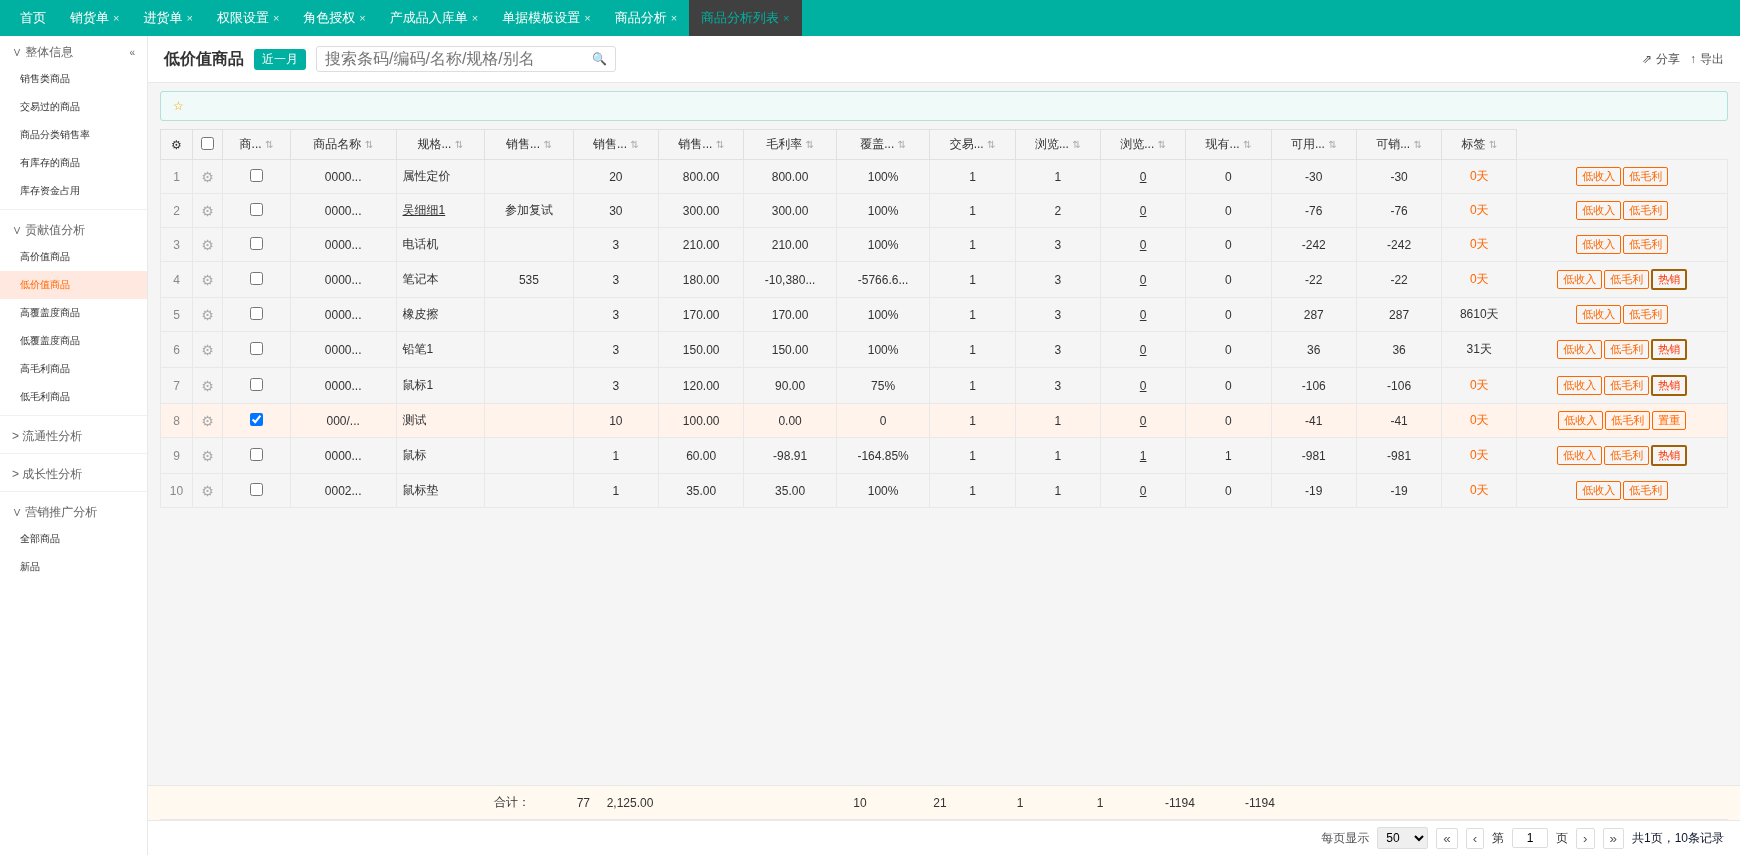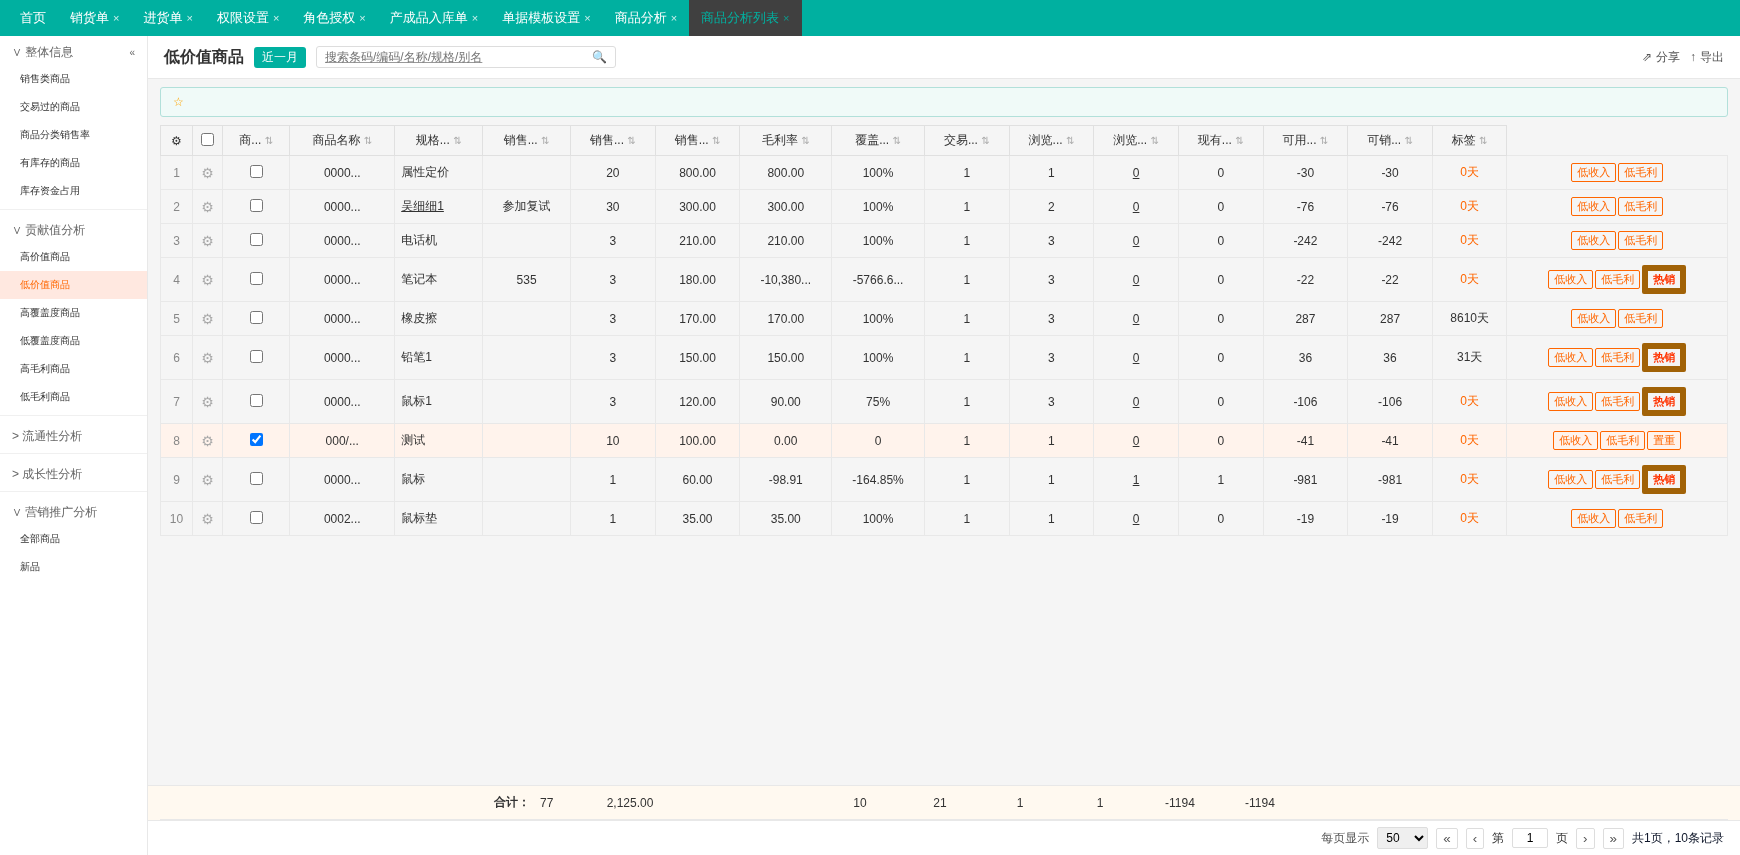--- a/index.html
+++ b/index.html
@@ -94,24 +94,23 @@
       border: 1px solid #ddd;
       border-radius: 3px;
       padding: 3px 8px;
       background: #fff;
       flex: 1;
       max-width: 300px;
     }
     .search-box input {
       border: none;
       outline: none;
-      font-size: 12px;
+      font-size: 16px;
       color: #999;
       width: 100%;
-      text-decoration: underline;
     }
     .search-icon { color: #ff6600; cursor: pointer; }
     .header-actions { margin-left: auto; display: flex; gap: 10px; }
     .action-btn {
       color: #555;
       cursor: pointer;
       display: flex;
       align-items: center;
       gap: 4px;
       font-size: 12px;
@@ -168,21 +167,21 @@
     tbody tr.highlighted { background: #fff3ec; }
     
     .tag {
       display: inline-block;
       padding: 1px 5px;
       border-radius: 2px;
       font-size: 11px;
       margin: 1px;
     }
     .tag-orange { color: #ff6600; border: 1px solid #ff6600; }
-    .tag-red { color: #ff3300; border: 6px solid #a16207; font-weight: bold; }
+    .tag-red { color: #ff3300; border: 2px solid #a16207; }
     
     .link-underline { text-decoration: underline; cursor: pointer; color: #333; }
     
     
     .footer-totals {
       background: #fff9f0;
       border-top: 1px solid #e8e8e8;
       padding: 0 12px;
     }
     
@@ -556,22 +555,22 @@
       <td>-19</td>
       <td style="color:#ff6600;">0天</td>
       <td><span class="tag tag-orange">低收入</span><span class="tag tag-orange">低毛利</span></td>
     </tr>
           </tbody>
       </table>
     </div>
 
     <div class="footer-totals">
       <div style="display:flex;align-items:center;padding:8px 0;border-bottom:1px solid #e8e8e8;">
-        <span style="width:380px;text-align:right;font-weight:bold;padding-right:10px;font-size:12px;">合计：</span>
-        <span style="width:50px;text-align:left;">77</span>
+        <span style="width:380px;text-align:right;font-weight:normal;padding-right:10px;font-size:12px;">合计：</span>
+        <span style="width:50px;text-align:right;">77</span>
         <span style="width:80px;text-align:center;">2,125.00</span>
         <span style="width:80px;text-align:center;"></span>
         <span style="width:70px;text-align:center;"></span>
         <span style="width:80px;text-align:center;">10</span>
         <span style="width:80px;text-align:center;">21</span>
         <span style="width:80px;text-align:center;">1</span>
         <span style="width:80px;text-align:center;">1</span>
         <span style="width:80px;text-align:center;">-1194</span>
         <span style="width:80px;text-align:center;">-1194</span>
       </div>

